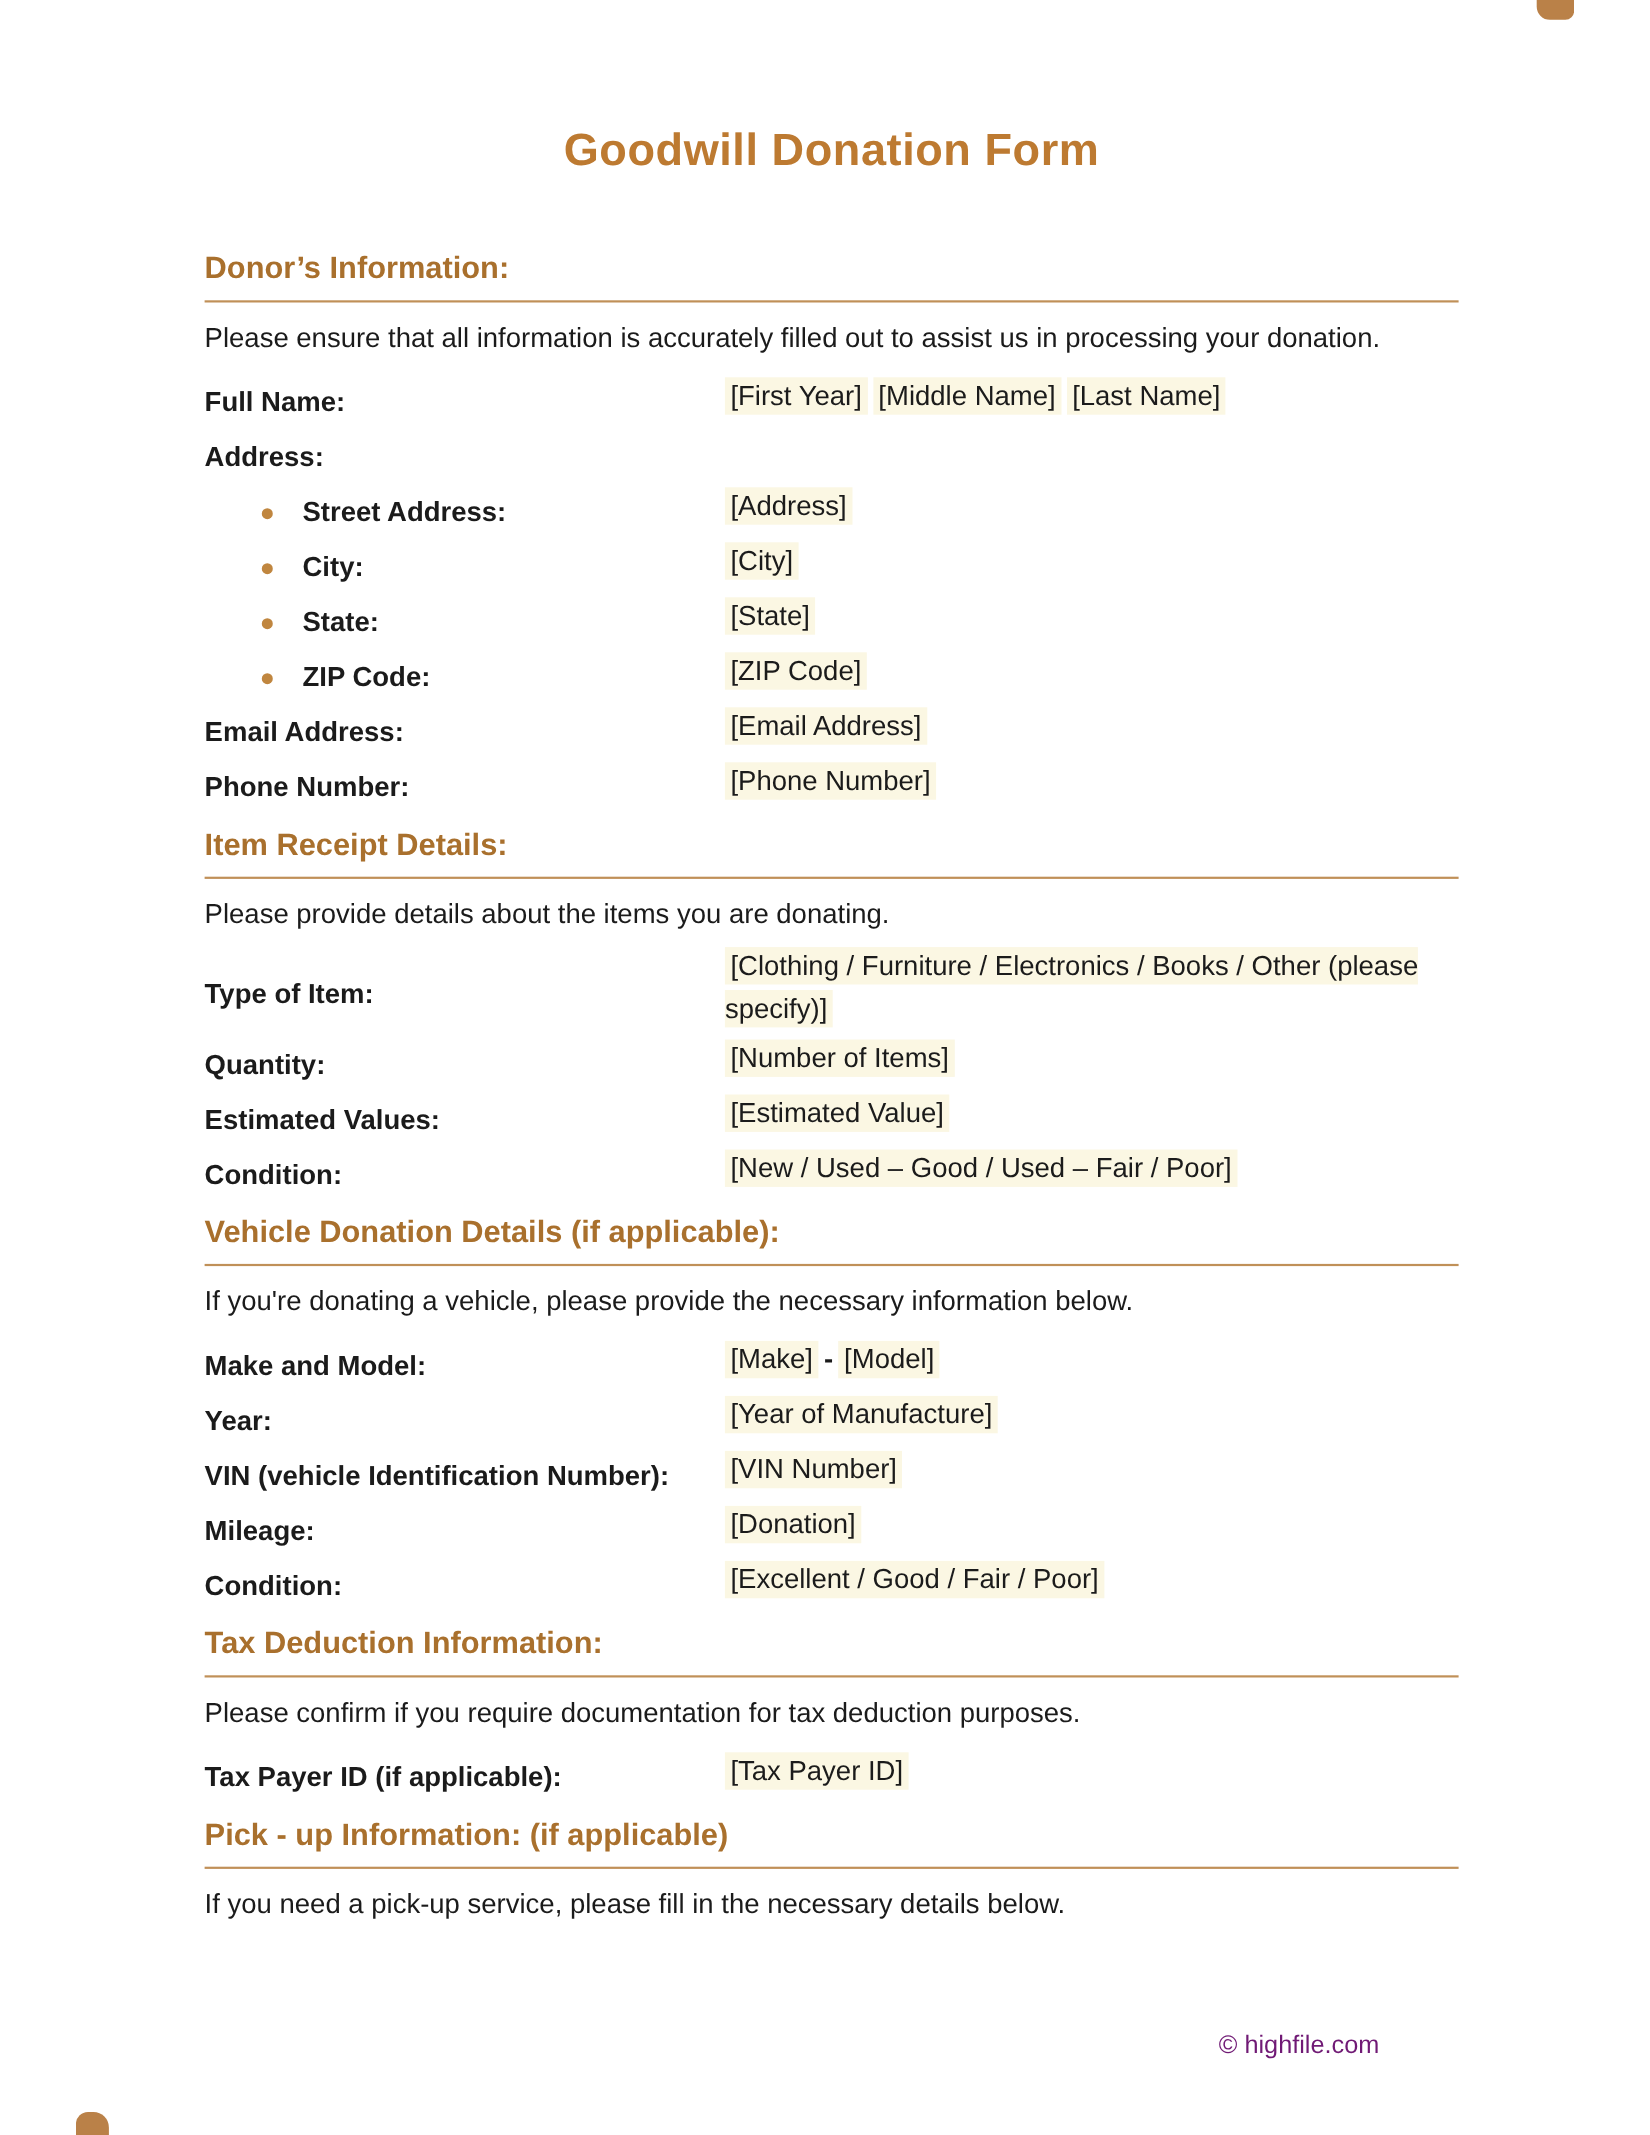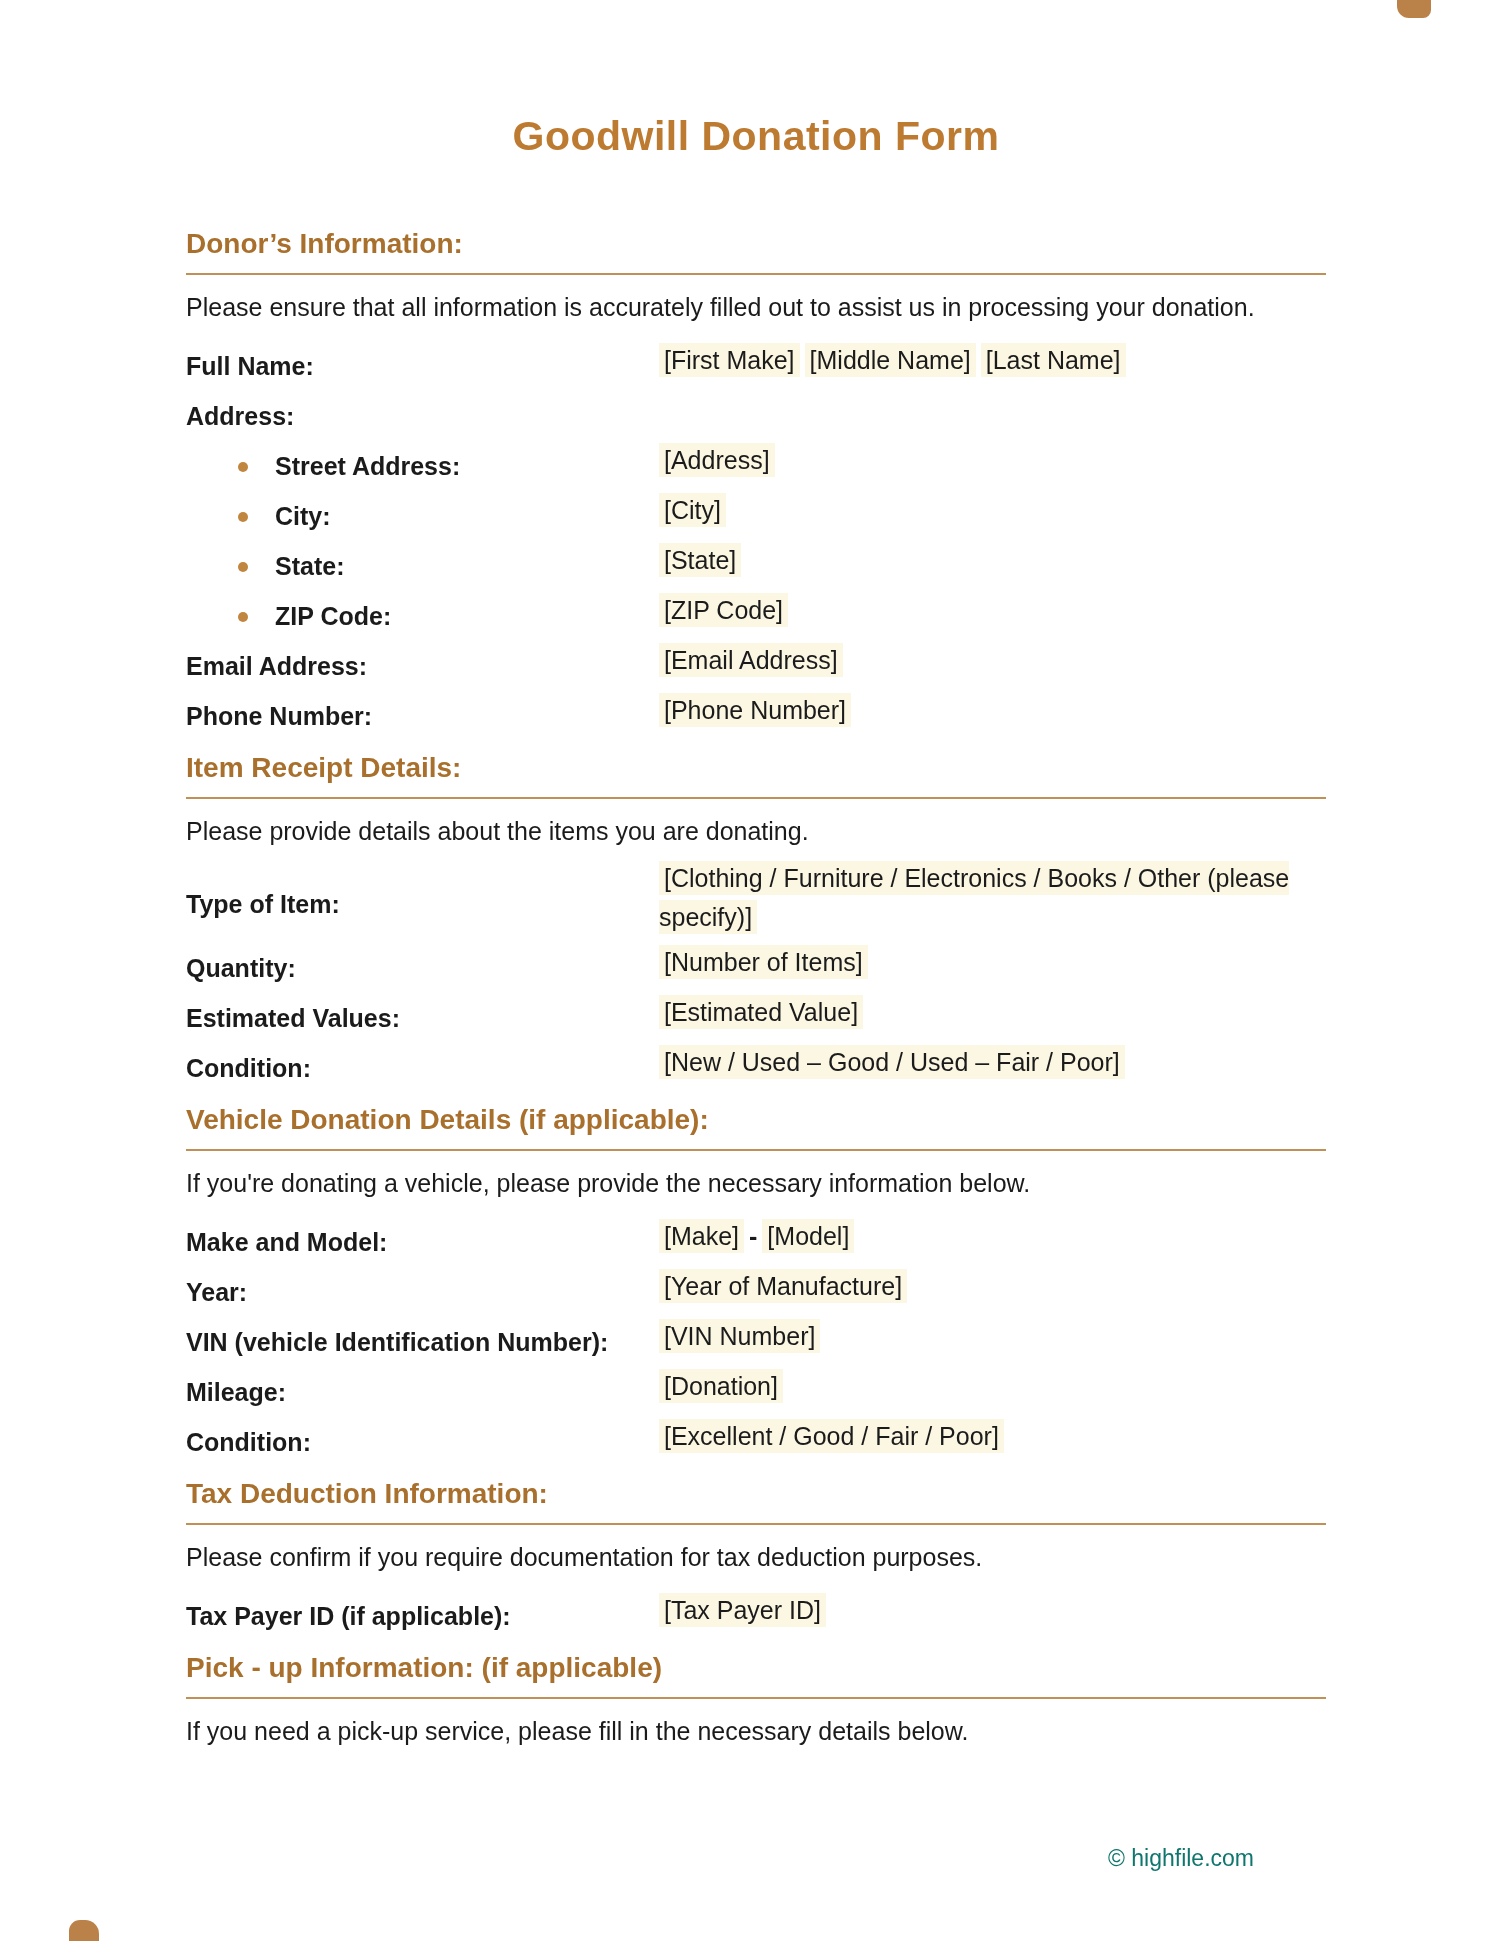--- a/index.html
+++ b/index.html
@@ -100,21 +100,21 @@
     background: transparent;
   }
   .cb-label { margin-left: 33px; font-size: 25px; }
 
   .footer {
     position: absolute;
     right: 177px;
     bottom: 70px;
     font-size: 23px;
     line-height: 26px;
-    color: #0f766e;
+    color: #701a75;
   }
 </style>
 </head>
 <body>
 
 <div class="page">
   <div class="corner corner-tr"></div>
   <div class="corner corner-bl"></div>
 
   <div class="content">
@@ -122,21 +122,21 @@
     <h1 class="title">Goodwill Donation Form</h1>
 
     <section class="first">
       <h2 class="s-head">Donor’s Information:</h2>
       <p class="intro">Please ensure that all information is accurately filled out to assist us in processing your donation.</p>
       <div class="rows">
 
         <div class="field-row">
           <div class="label">Full Name:</div>
           <div class="value">
-            <span class="hl">[First Make]</span><span class="hl">[Middle Name]</span><span class="hl">[Last Name]</span>
+            <span class="hl">[First Year]</span><span class="hl">[Middle Name]</span><span class="hl">[Last Name]</span>
           </div>
         </div>
 
         <div class="field-row">
           <div class="label">Address:</div>
         </div>
 
         <div class="field-row bullet">
           <div class="label">
             <span class="dot"></span><span>Street Address:</span>

